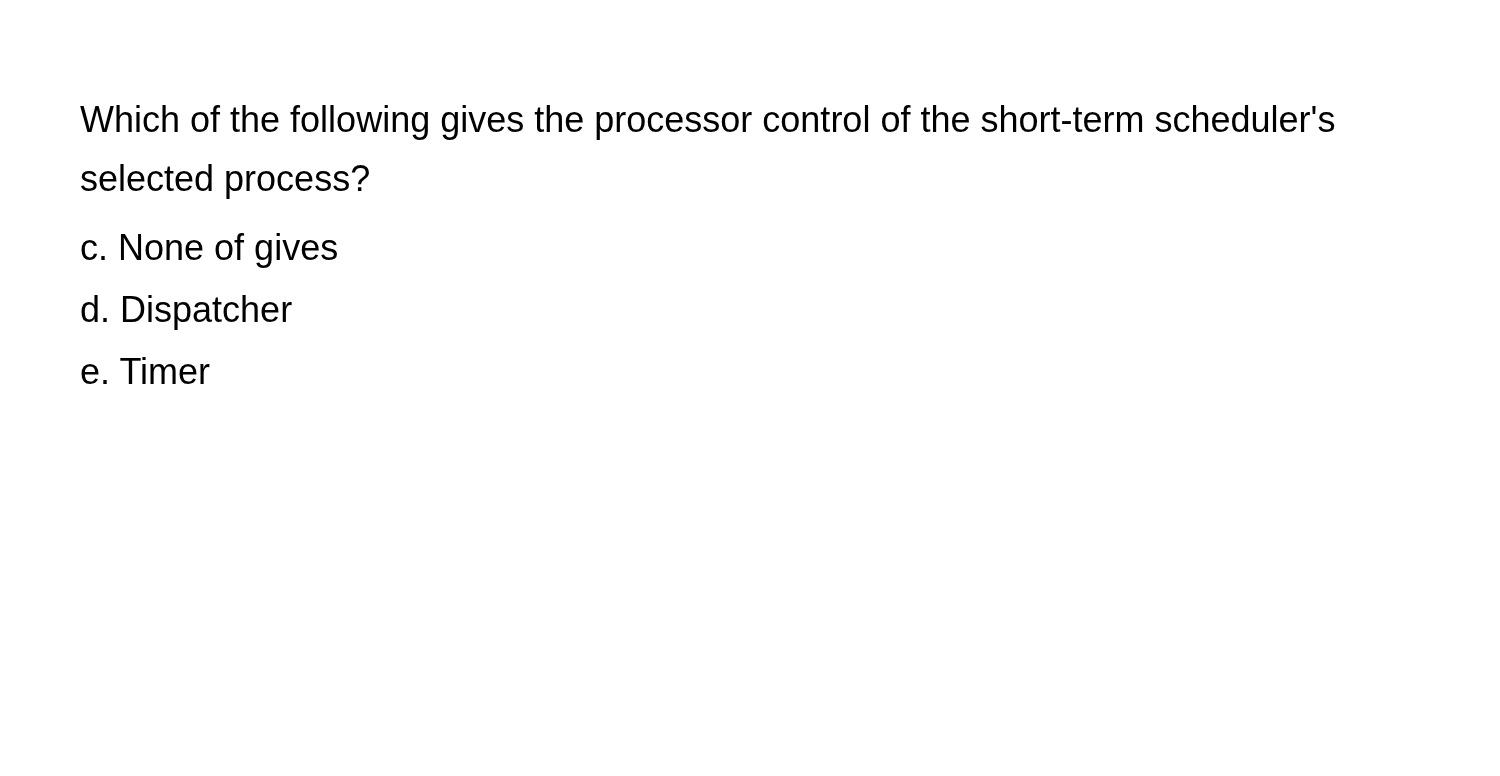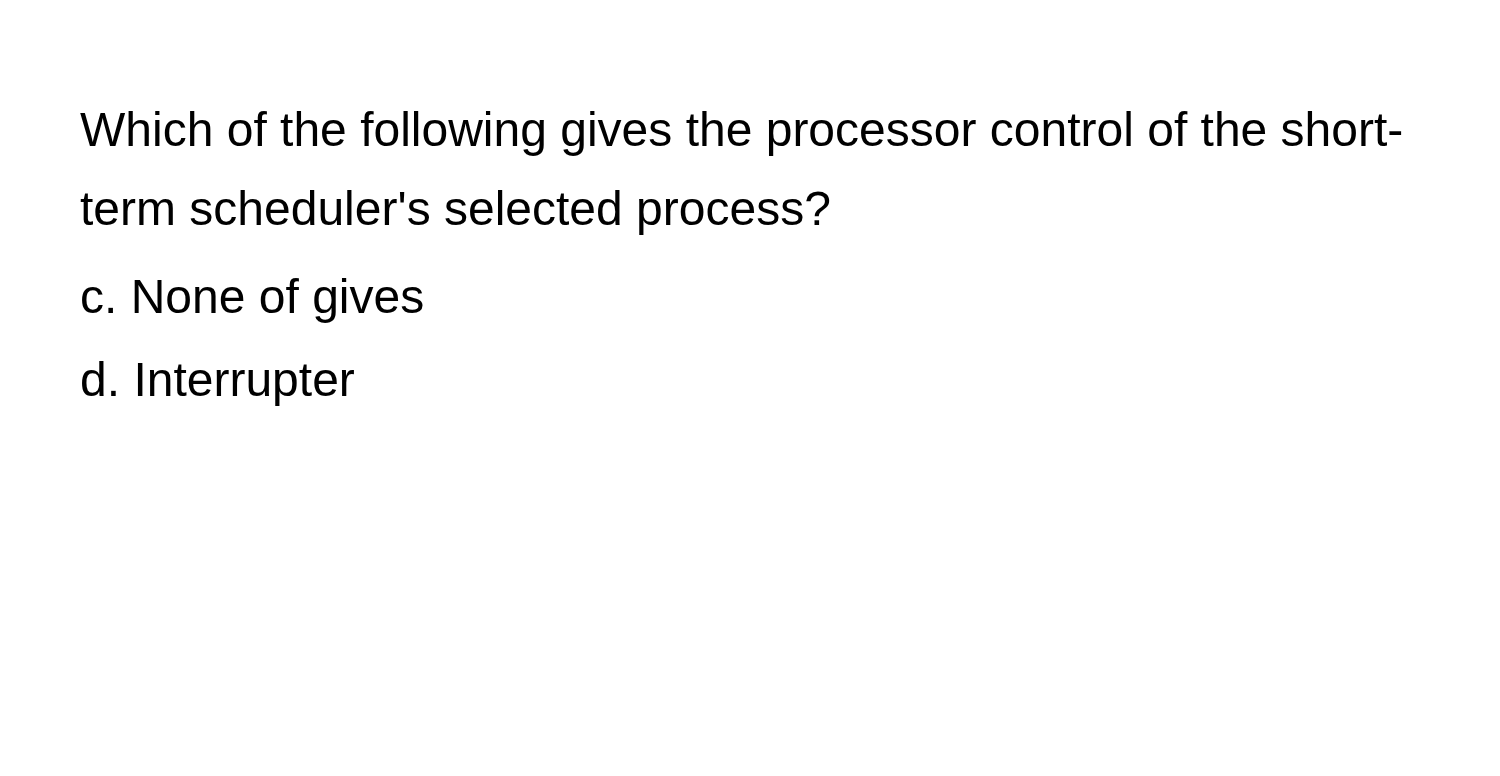--- a/index.html
+++ b/index.html
@@ -9,21 +9,21 @@
     }
     body {
       width: 1500px;
       height: 776px;
       background: #ffffff;
       font-family: -apple-system, BlinkMacSystemFont, "Segoe UI", Helvetica, Arial, sans-serif;
       padding: 90px 80px;
       overflow: hidden;
     }
     .question-container {
-      font-size: 48px;
+      font-size: 36px;
       color: #000000;
       line-height: 1.65;
     }
     .question-text {
       margin-bottom: 8px;
     }
     .options {
       margin-top: 4px;
     }
     .option {
@@ -34,16 +34,19 @@
 </head>
 <body>
 
 <div class="question-container">
   <div class="question-text">Which of the following gives the processor control of the short-term scheduler's selected process?</div>
   <div class="options">
     <div class="option">
       <span>c</span><span>. </span><span>None of gives</span>
     </div>
     <div class="option">
-      <span>d</span><span>. </span><span>Interrupter</span>
+      <span>d</span><span>. </span><span>Dispatcher</span>
+    </div>
+    <div class="option">
+      <span>e</span><span>. </span><span>Timer</span>
     </div>
   </div>
 </div>
 
 </body></html>

